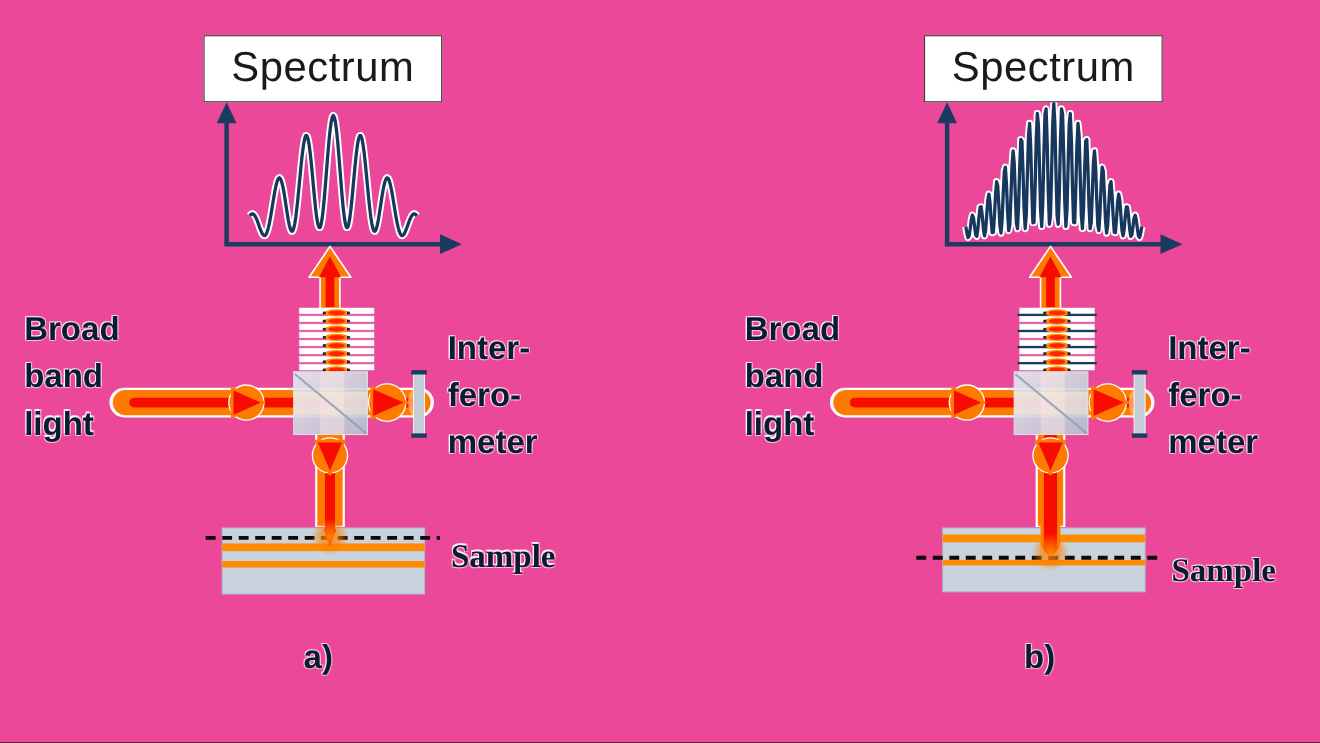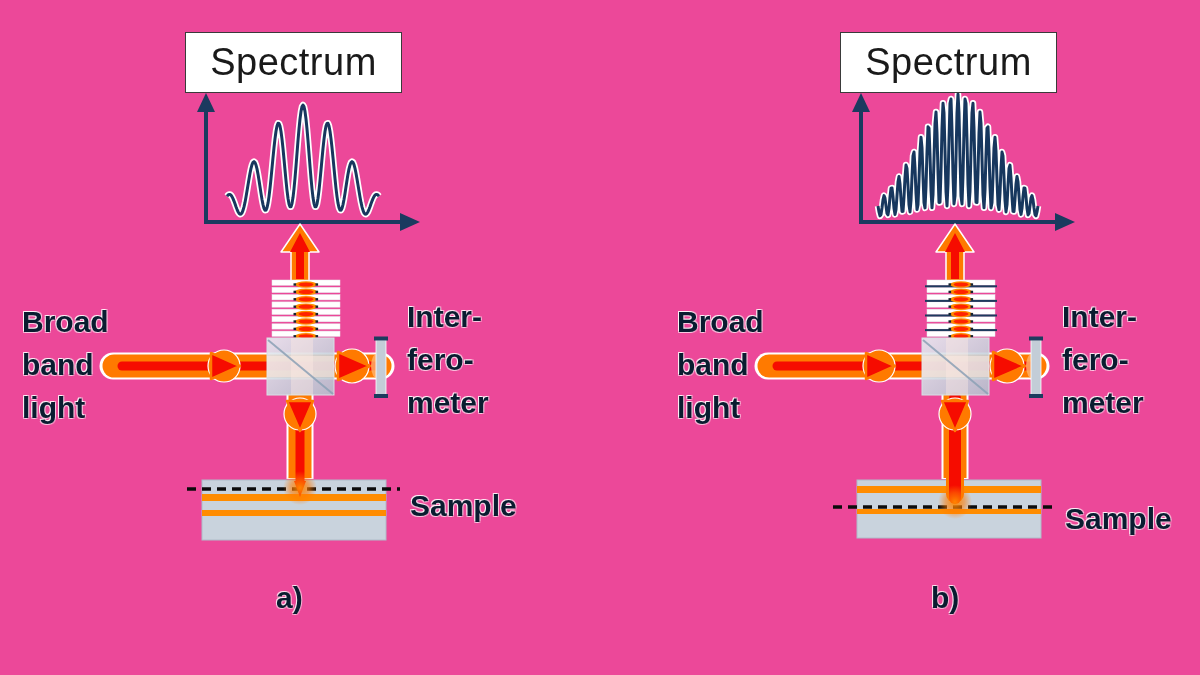--- a/index.html
+++ b/index.html
@@ -8,23 +8,23 @@
   .panel{position:absolute;top:0;width:545px;height:675px;}
   #panel-a{left:0;}
   #panel-b{left:655px;}
   .diagram{position:absolute;left:0;top:0;}
   .spectrum-box{position:absolute;left:185px;top:32px;width:215px;height:59px;
                 background:#fff;border:1px solid #3a3a3a;display:flex;align-items:center;justify-content:center;}
   .spectrum-box span{font-size:38px;color:#1a1a1a;letter-spacing:0.5px;}
   .label{position:absolute;font-weight:bold;font-size:30px;color:#0A1C30;line-height:43px;
          text-shadow:-1px -1px 0 rgba(255,255,255,.85), 1px -1px 0 rgba(255,255,255,.55),
                      -1px 1px 0 rgba(255,255,255,.55), 1px 1px 0 rgba(255,255,255,.35);}
-  .source-label{left:22px;top:300px;}
+  .source-label{left:22px;top:278px;}
   .interferometer-label{left:407px;top:295px;}
-  .sample-label{left:410px;top:484px;}
+  .sample-label{left:410px;top:484px;font-family:Liberation Serif, serif;}
   #panel-b .sample-label{top:497px;}
   .caption{position:absolute;left:276px;top:581px;font-weight:bold;font-size:30px;color:#0A1C30;
          text-shadow:-1px -1px 0 rgba(255,255,255,.75), 1px -1px 0 rgba(255,255,255,.45),
                      -1px 1px 0 rgba(255,255,255,.45), 1px 1px 0 rgba(255,255,255,.3);}
 </style>
 </head>
 <body>
 
 <div class="canvas">
 

